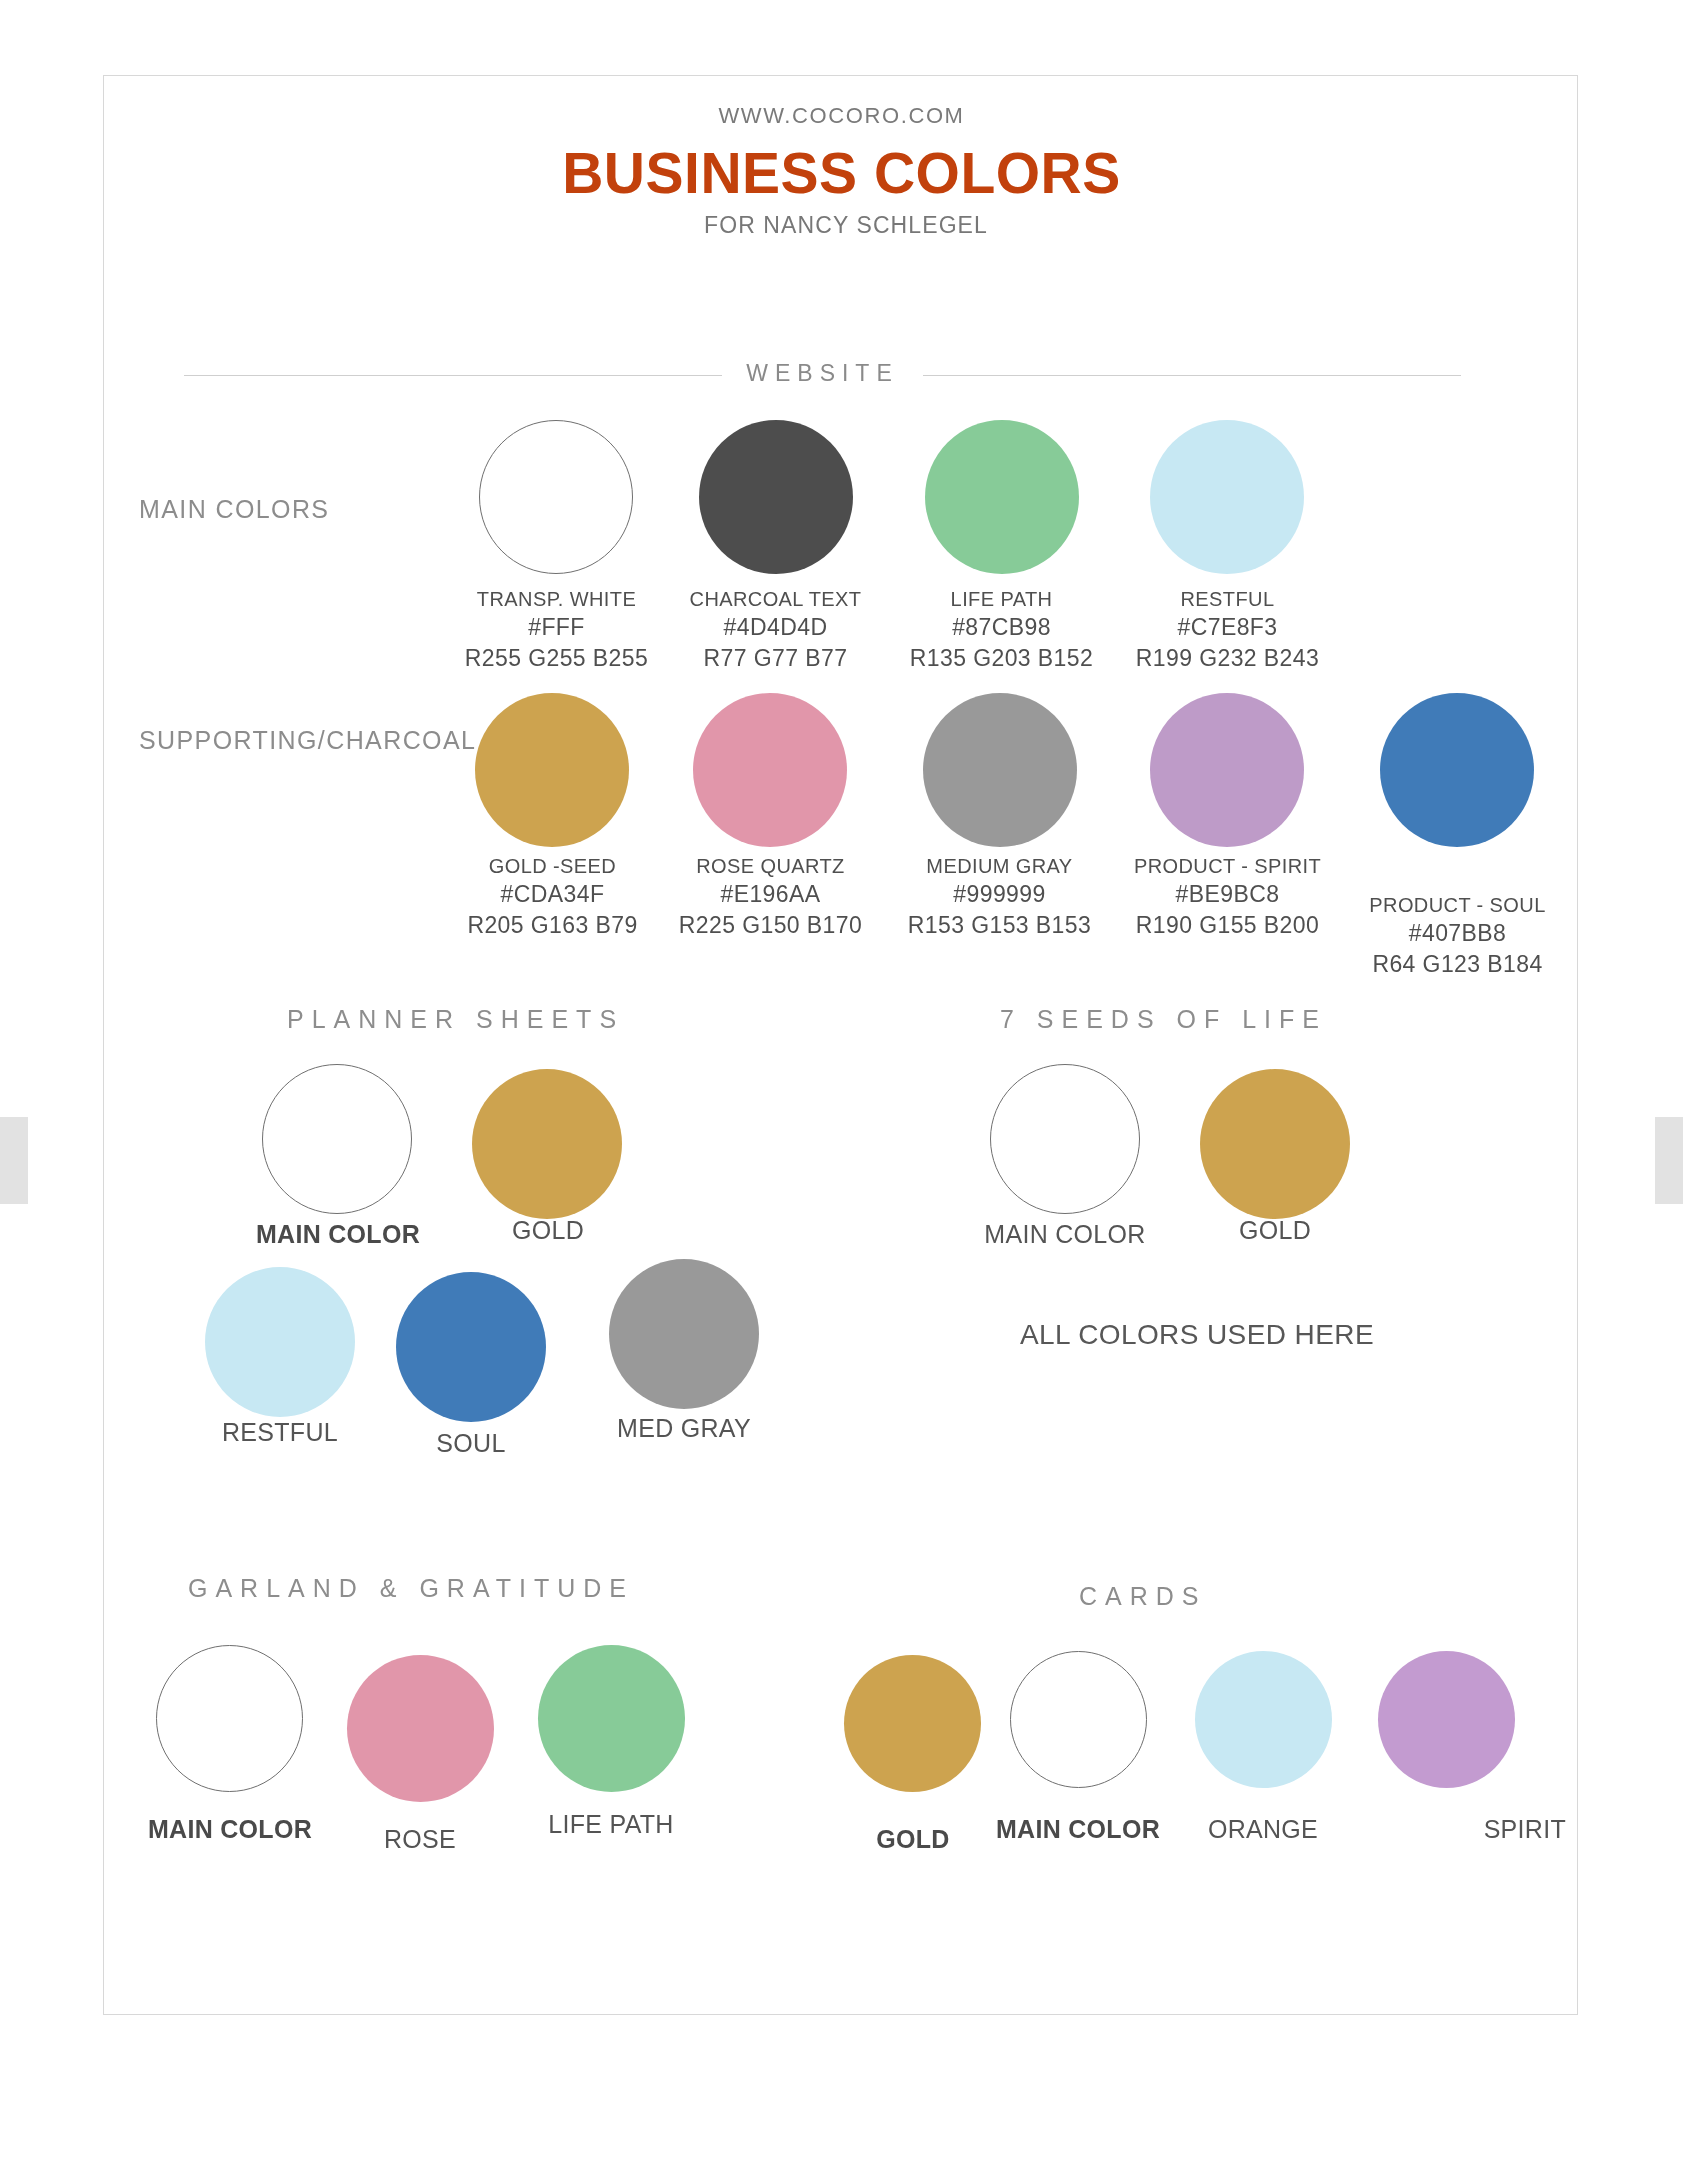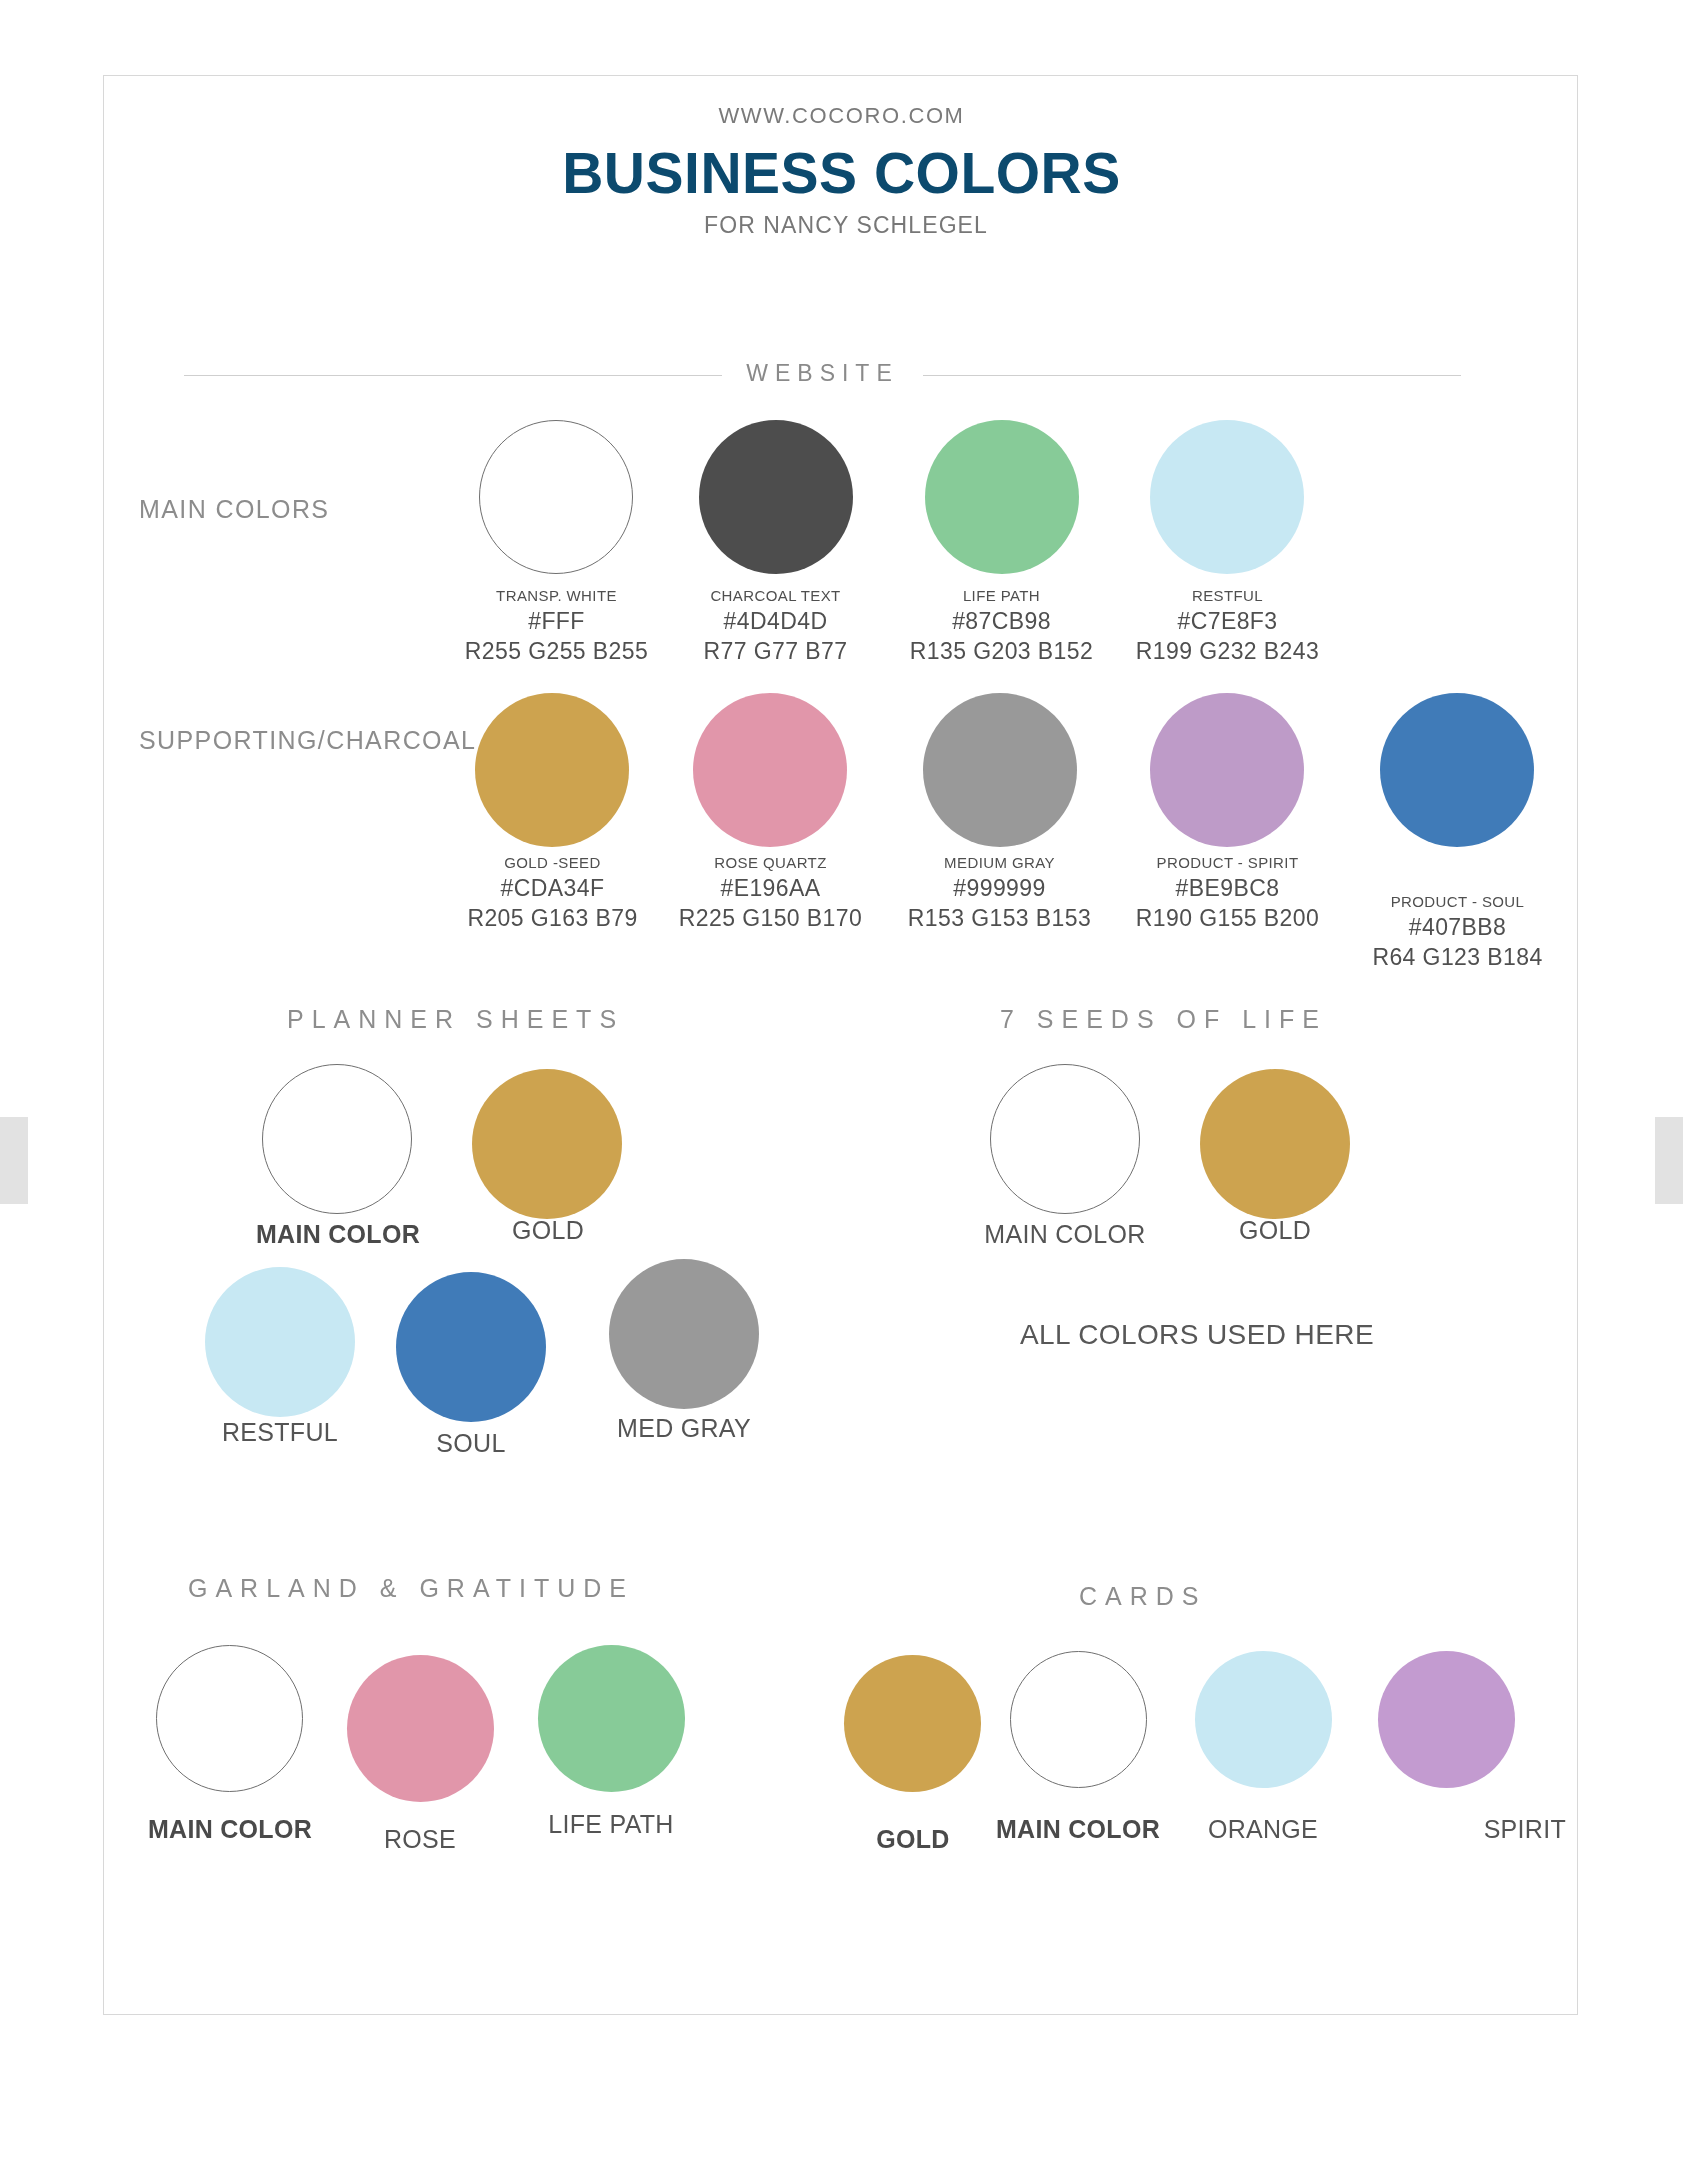--- a/index.html
+++ b/index.html
@@ -16,21 +16,21 @@
   #edge-tab-left{left:0px;top:1117px;}
   #edge-tab-right{left:1655px;top:1117px;}
 
   
   #header{position:absolute;left:0;top:0;width:100%;text-align:center;}
   #site-url{
     font-size:22px;letter-spacing:1.6px;color:#7a7a7a;font-weight:400;
     margin:0;padding-top:103px;
   }
   #doc-title{
-    font-size:57px;font-weight:700;color:#0c4a6e;letter-spacing:0.5px;
+    font-size:57px;font-weight:700;color:#c2410c;letter-spacing:0.5px;
     margin:16px 0 0 0;line-height:1;
   }
   #doc-subtitle{
     font-size:23px;letter-spacing:1.1px;color:#777;margin:10px 0 0 9px;font-weight:400;
   }
 
   
   #website-divider{
     position:absolute;left:184px;top:362px;width:1277px;
     display:flex;align-items:center;
@@ -46,21 +46,21 @@
     position:absolute;font-size:25px;letter-spacing:1.4px;color:#8c8c8c;
     font-weight:400;white-space:nowrap;
   }
   #label-main-colors{left:139px;top:495px;}
   #label-supporting{left:139px;top:726px;}
 
   
   .swatch{position:absolute;border-radius:50%;}
   .swatch.outline{background:#ffffff;border:1.6px solid #6f6f6f;box-sizing:border-box;}
   .cap-block{position:absolute;text-align:center;white-space:nowrap;}
-  .cap-block .nm{font-size:15px;color:#4f4f4f;letter-spacing:0.4px;line-height:1.32;}
+  .cap-block .nm{font-size:20px;color:#4f4f4f;letter-spacing:0.4px;line-height:1.32;}
   .cap-block .hx{font-size:23px;color:#4f4f4f;letter-spacing:0.4px;line-height:1.32;}
   .cap-block .rgb{font-size:23px;color:#4f4f4f;letter-spacing:0.4px;line-height:1.32;}
 
   
   .sub-head{
     position:absolute;font-size:25px;letter-spacing:8px;color:#8d8d8d;
     white-space:nowrap;font-weight:400;
   }
   #head-planner{left:287px;top:1005px;}
   #head-seeds{left:1000px;top:1005px;}

